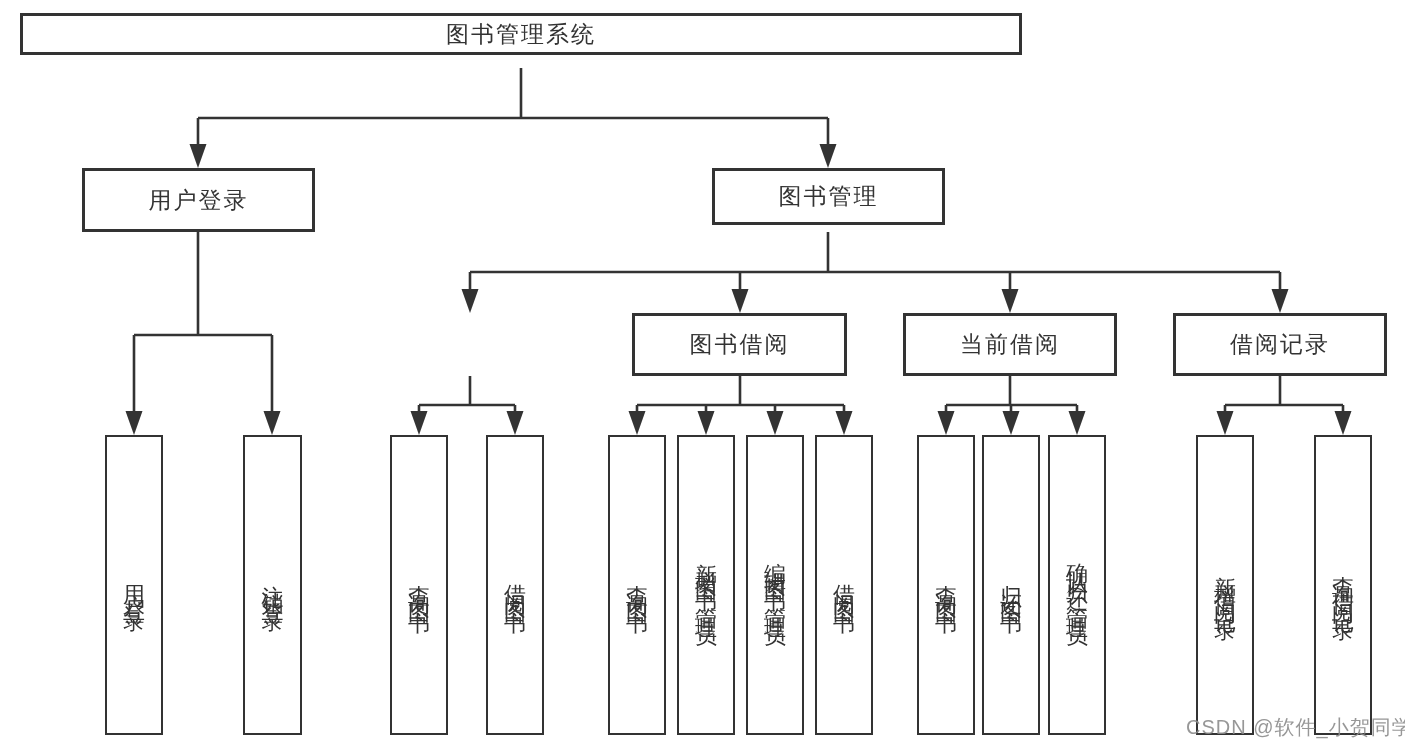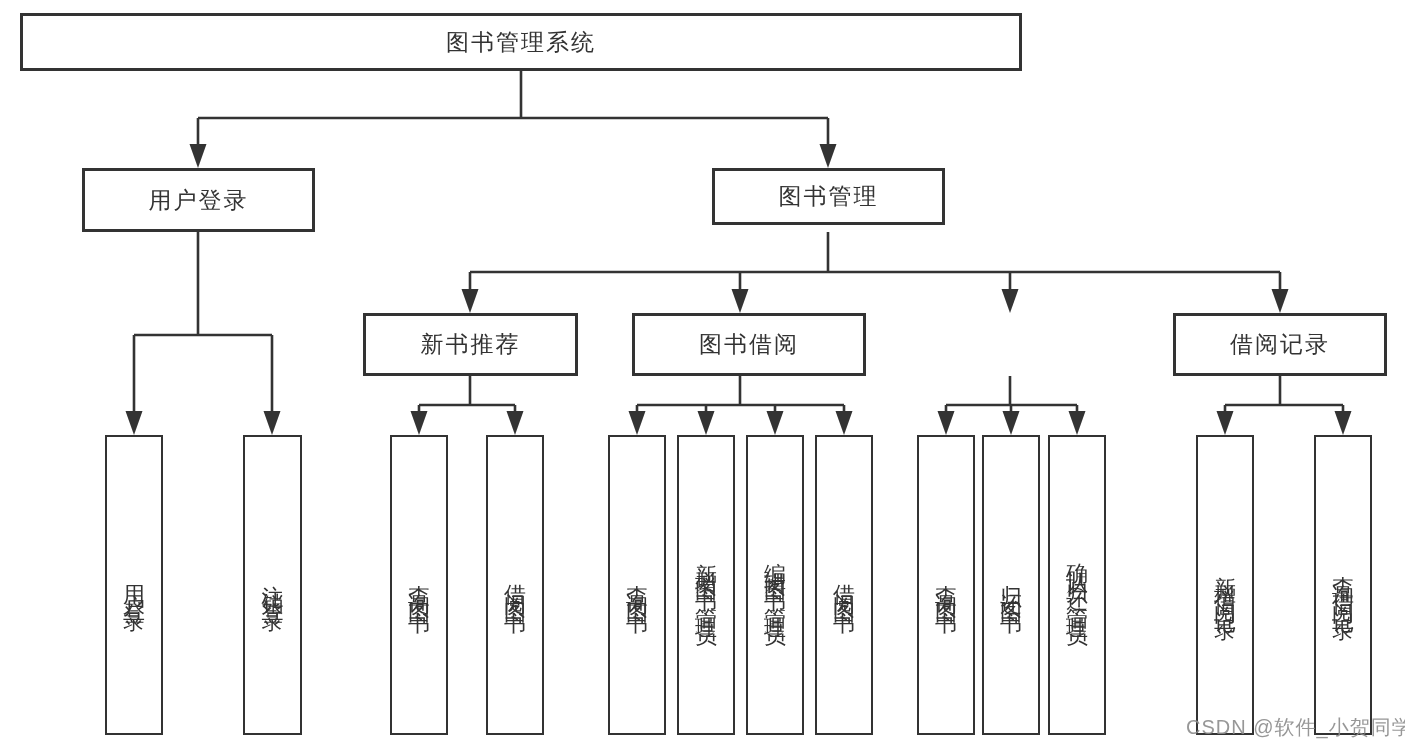--- a/index.html
+++ b/index.html
@@ -83,36 +83,36 @@
       <polygon points="766.5,411 783.5,411 775,435"></polygon>
       <polygon points="835.5,411 852.5,411 844,435"></polygon>
       <polygon points="937.5,411 954.5,411 946,435"></polygon>
       <polygon points="1002.5,411 1019.5,411 1011,435"></polygon>
       <polygon points="1068.5,411 1085.5,411 1077,435"></polygon>
       <polygon points="1216.5,411 1233.5,411 1225,435"></polygon>
       <polygon points="1334.5,411 1351.5,411 1343,435"></polygon>
     </g>
   </svg>
 
-  <div class="node h" style="left:20px;top:13px;width:1002px;height:58px">
+  <div class="node h" style="left:20px;top:13px;width:1002px;height:42px">
     <span class="lbl">图书管理系统</span>
   </div>
 
   <div class="node h" style="left:82px;top:168px;width:233px;height:64px">
     <span class="lbl">用户登录</span>
   </div>
   <div class="node h" style="left:712px;top:168px;width:233px;height:57px">
     <span class="lbl">图书管理</span>
   </div>
 
-  <div class="node h" style="left:363px;top:313px;width:215px;height:63px">
-    <span class="lbl">新书推荐</span>
+  <div class="node h" style="left:632px;top:313px;width:215px;height:63px">
+    <span class="lbl">图书借阅</span>
   </div>
-  <div class="node h" style="left:632px;top:313px;width:234px;height:63px">
-    <span class="lbl">图书借阅</span>
+  <div class="node h" style="left:903px;top:313px;width:214px;height:63px">
+    <span class="lbl">当前借阅</span>
   </div>
   <div class="node h" style="left:1173px;top:313px;width:214px;height:63px">
     <span class="lbl">借阅记录</span>
   </div>
 
   <div class="node v" style="left:105px;top:435px;width:58px;height:300px">
     <span class="lbl">用户登录</span>
   </div>
   <div class="node v" style="left:243px;top:435px;width:59px;height:300px">
     <span class="lbl">注销登录</span>

